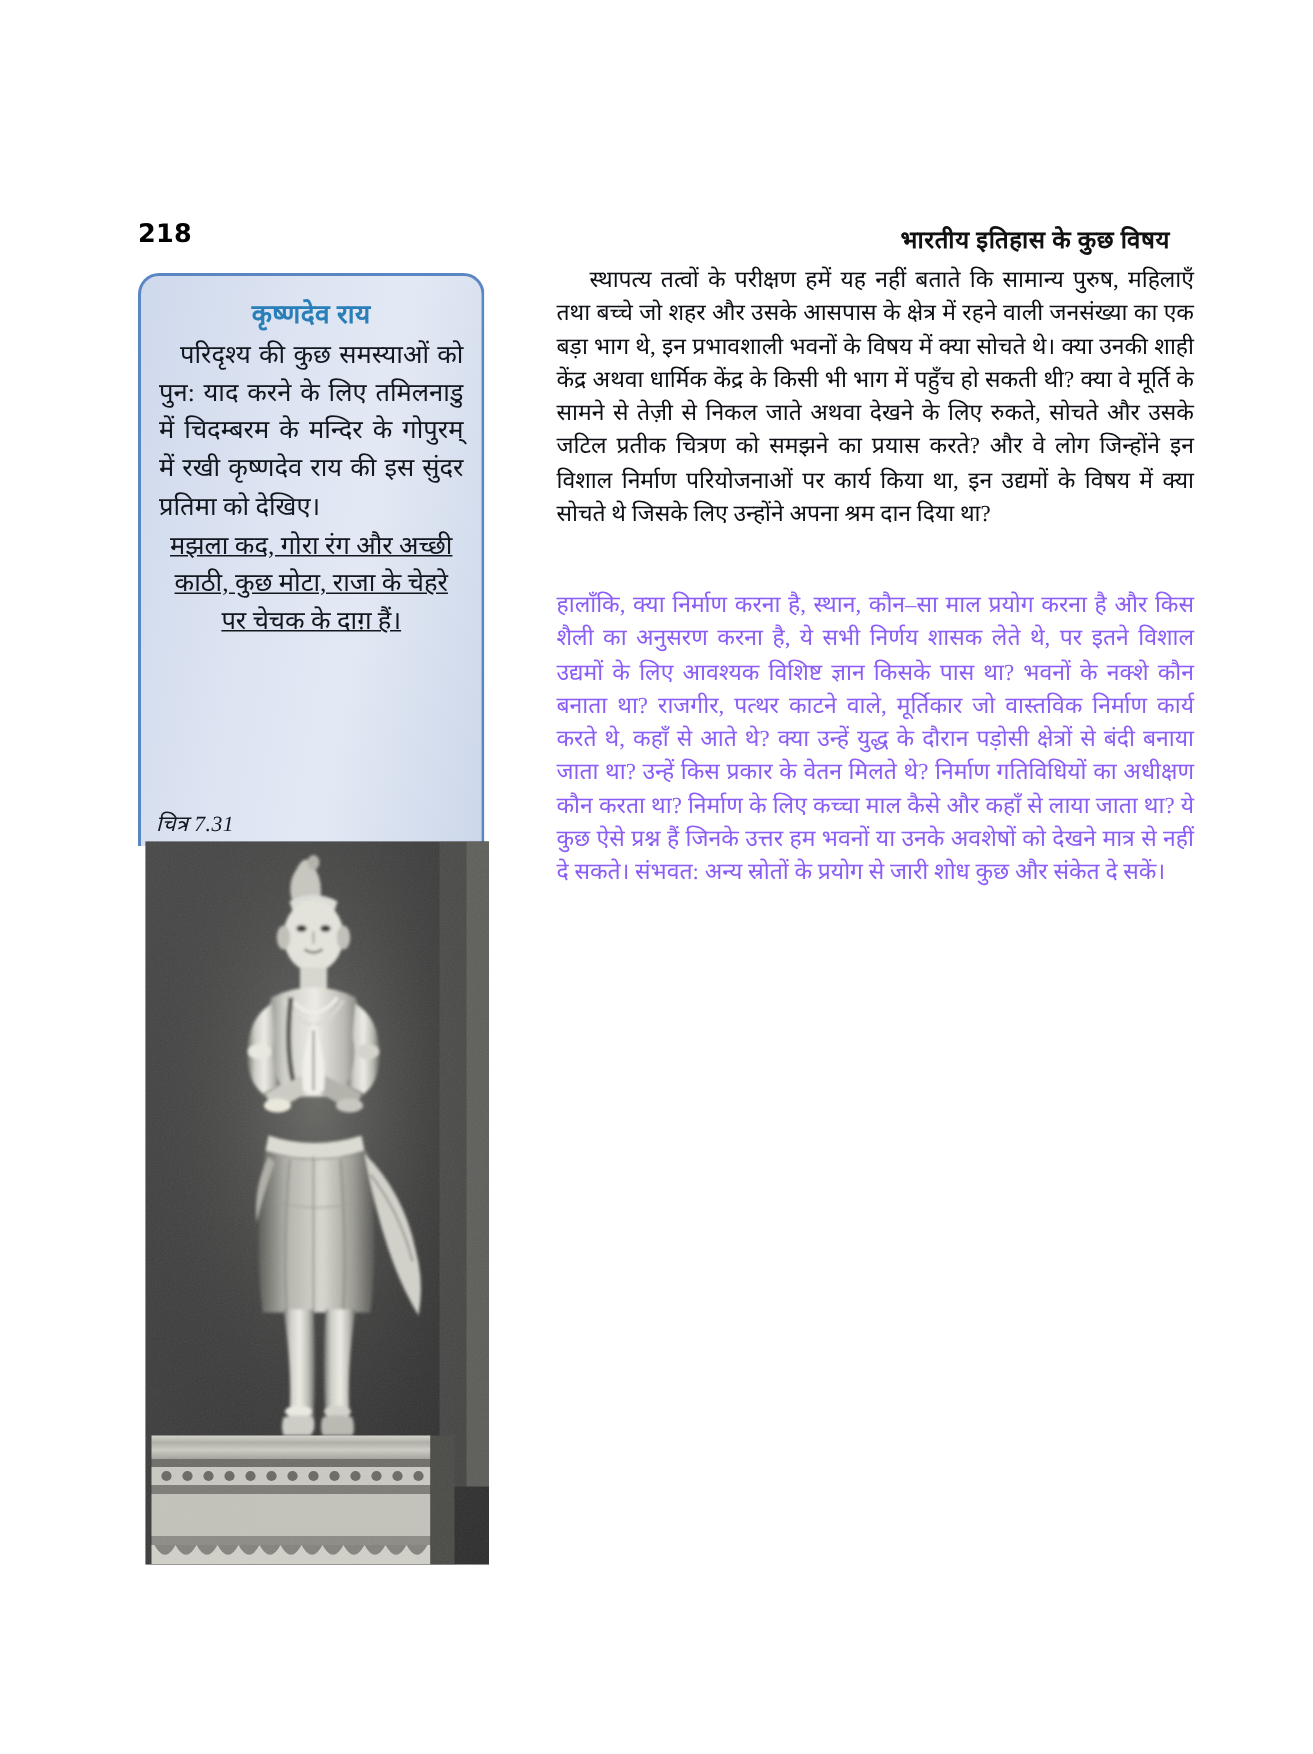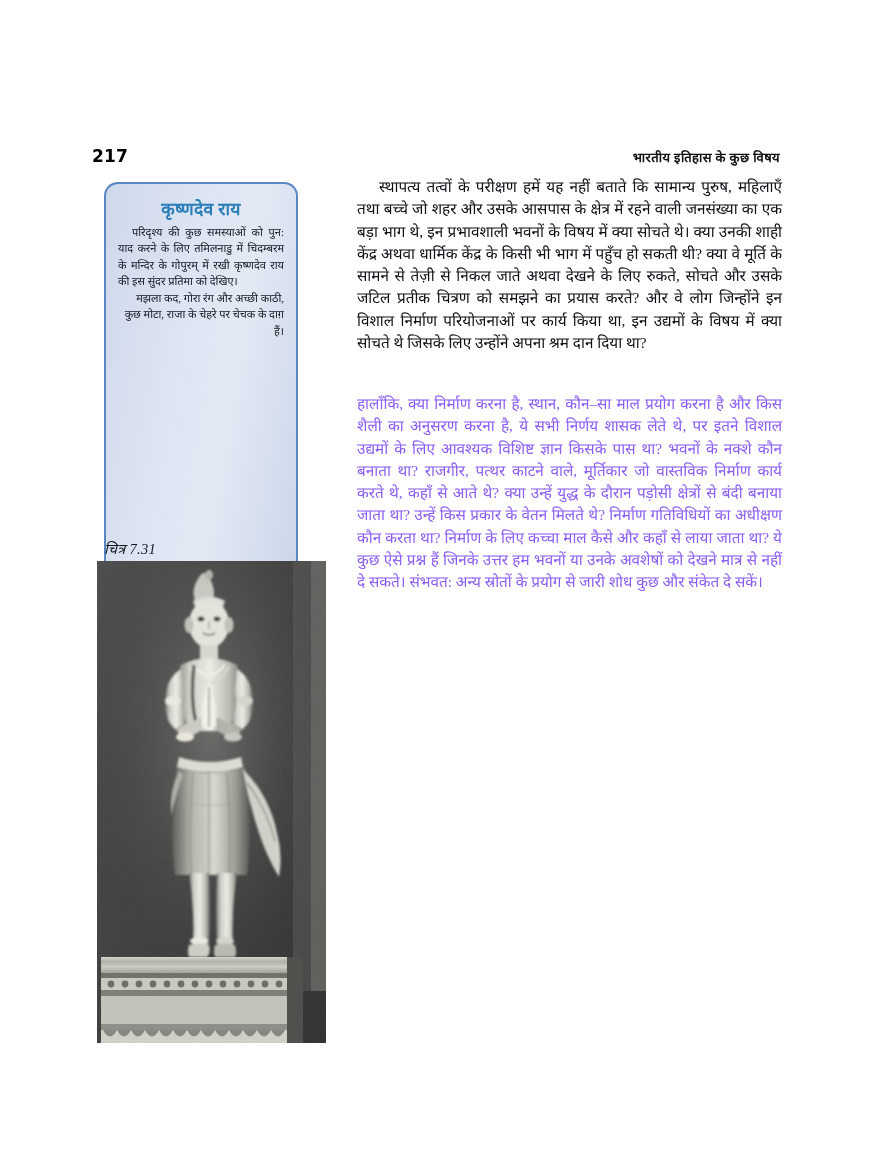--- a/index.html
+++ b/index.html
@@ -30,64 +30,64 @@
     font-weight: bold;
     font-size: 17px;
     color: #000000;
     letter-spacing: 0.2px;
   }
   .runhead {
     position: absolute;
     right: 95px;
     top: 148px;
     font-family: "Liberation Serif", "DejaVu Serif", serif;
-    font-size: 13px;
+    font-size: 16px;
     font-weight: bold;
     color: #111111;
     letter-spacing: 0.4px;
     white-space: nowrap;
   }
 
   
   .sidebox {
     position: absolute;
     left: 92px;
     top: 182px;
-    width: 194px;
+    width: 231px;
     height: 382px;
     box-sizing: border-box;
     border: 2.5px solid #5b86c4;
     border-bottom: none;
     border-radius: 14px 14px 0 0;
     background: linear-gradient(100deg, #cfd9ec 0%, #dde4f2 38%, #e3e9f4 62%, #ccd7ea 100%);
     padding: 10px 12px 0 12px;
     overflow: hidden;
-    margin-left: 12px;
   }
   .sidebox-heading {
     text-align: center;
     font-size: 17.5px;
     font-weight: bold;
     color: #2a7fb8;
     margin: 2px 0 4px 0;
     letter-spacing: 0.3px;
   }
   .sidebox p {
     margin: 0;
-    font-size: 11px;
+    font-size: 17px;
     line-height: 1.48;
     color: #12161d;
     text-align: justify;
     text-justify: inter-word;
   }
   .sidebox p.indent { text-indent: 14px; }
   .sidebox p.gap { margin-top: 14px; }
   .sidebox p.quote {
-    text-align: right;
+    text-align: center;
     margin-top: 1px;
+    text-decoration: underline;
   }
   .sidebox p.quote-lead {
     text-align: left;
     text-indent: 14px;
     margin-top: 18px;
   }
 
   .figcaption {
     position: absolute;
     left: 104px;
@@ -107,21 +107,21 @@
     width: 229px;
     height: 482px;
     overflow: hidden;
     background: #3a3a3a;
   }
   .photo svg { display: block; width: 100%; height: 100%; }
 
   
   .bodycol {
     position: absolute;
-    left: 357px;
+    left: 371px;
     top: 176px;
     width: 425px;
   }
   .bodycol p {
     margin: 0;
     font-size: 15.3px;
     line-height: 1.455;
     color: #0c0f14;
     text-align: justify;
     text-justify: inter-word;
@@ -131,21 +131,21 @@
     color: #8b5cf6;
     text-indent: 0;
     margin-top: 39px;
   }
 </style>
 </head>
 <body>
 
 <div class="page">
 
-  <div class="pagenum">217</div>
+  <div class="pagenum">218</div>
   <div class="runhead">भारतीय इतिहास के कुछ विषय</div>
 
   <div class="sidebox">
     <div class="sidebox-heading">कृष्णदेव राय</div>
     <p class="indent">परिदृश्य की कुछ समस्याओं को पुन: याद करने के लिए तमिलनाडु में चिदम्बरम के मन्दिर के गोपुरम् में रखी कृष्णदेव राय की इस सुंदर प्रतिमा को देखिए।</p>
     <p class="quote">मझला कद, गोरा रंग और अच्छी काठी, कुछ मोटा, राजा के चेहरे पर चेचक के दाग़ हैं।</p>
   </div>
 
   <div class="figcaption">
     <span>चित्र</span>

